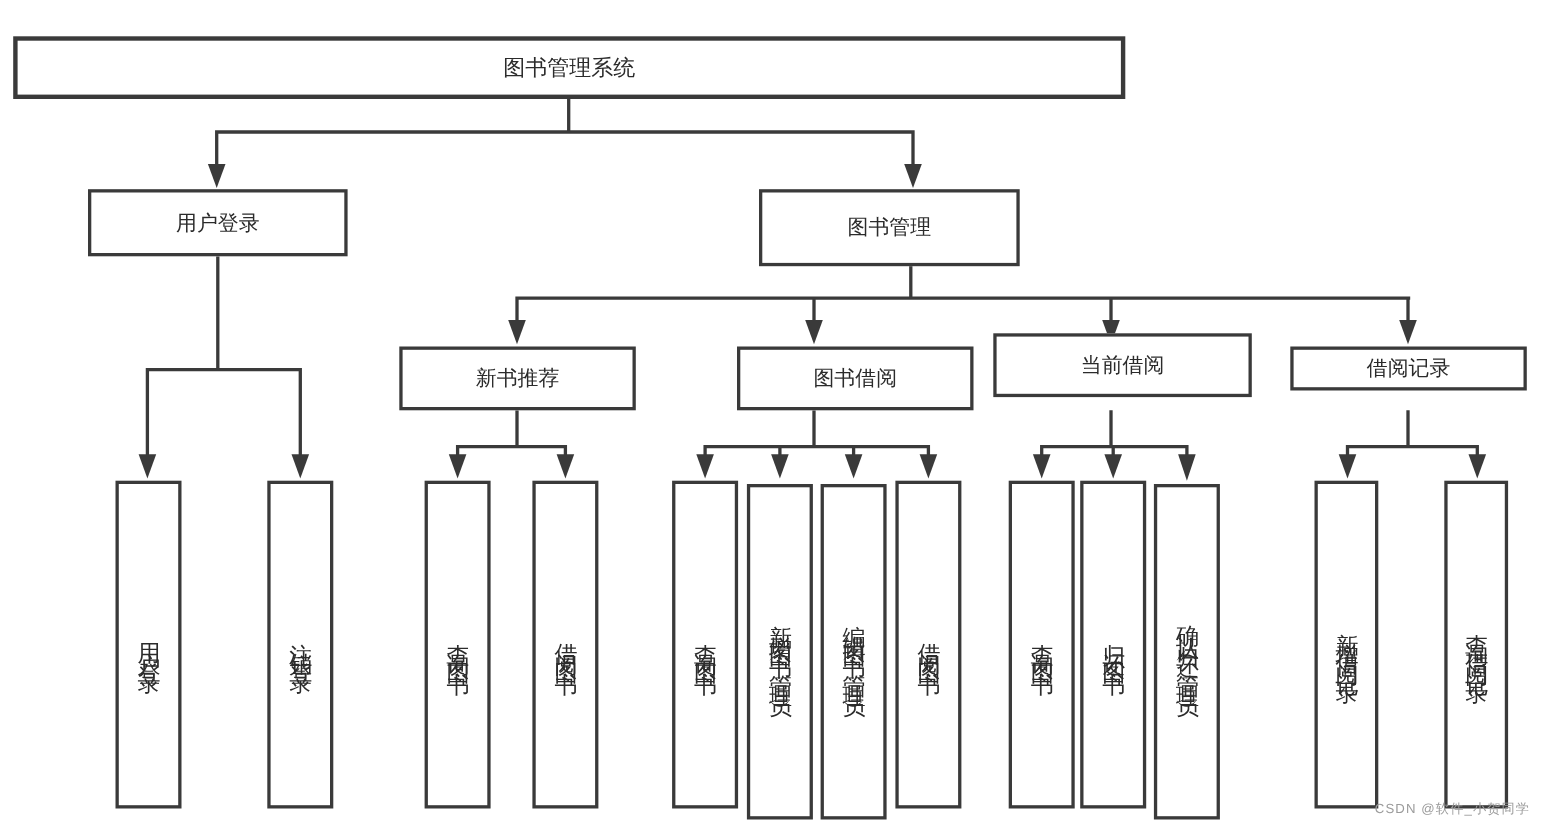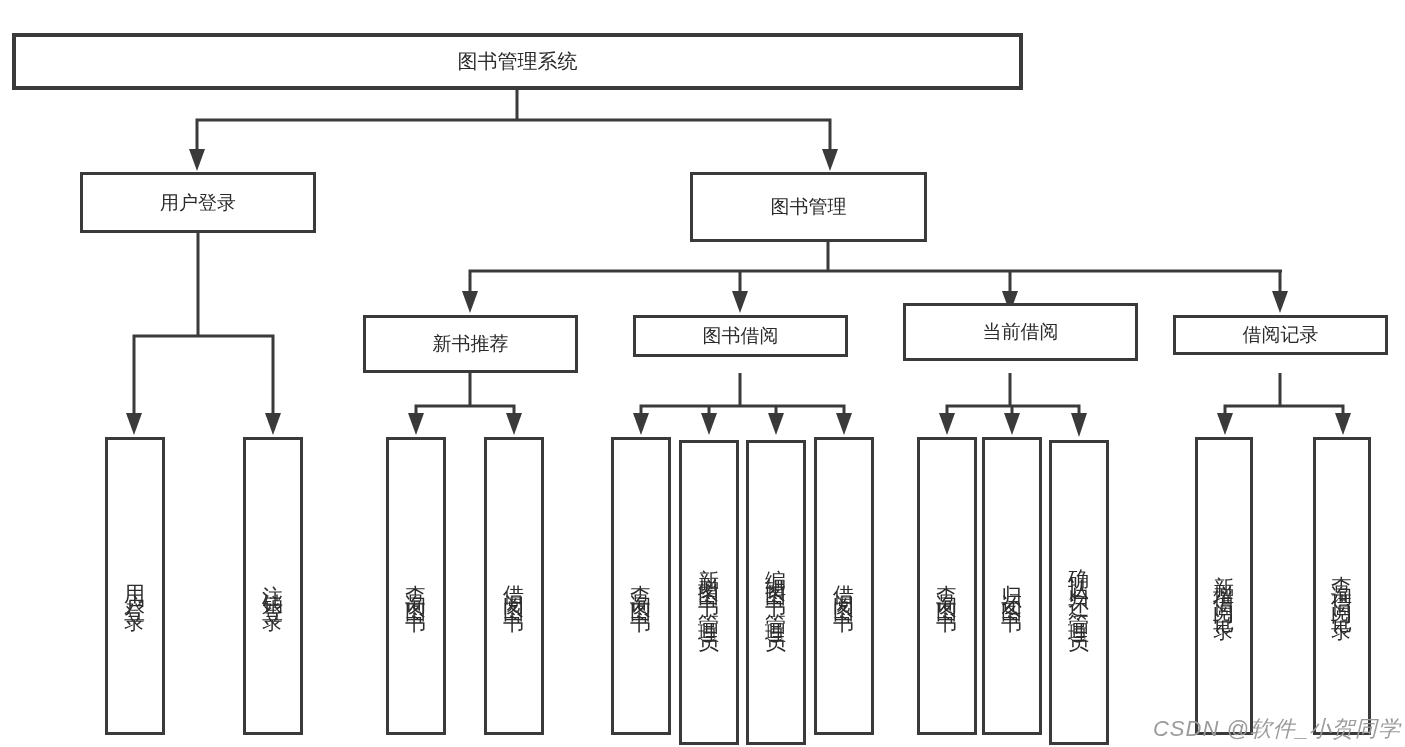--- a/index.html
+++ b/index.html
@@ -25,24 +25,23 @@
   .root{border-width:4px;font-size:20px;}
   .branch{font-size:19px;}
   .leaf{
     font-size:21px;
     writing-mode:vertical-rl;
     text-orientation:mixed;
     letter-spacing:9px;
     line-height:1;
   }
   .watermark{
-    position:absolute;right:4px;bottom:3px;
-    color:var(--watermark);font-size:22px;letter-spacing:1px;
+    position:absolute;right:14px;bottom:3px;
+    color:var(--watermark);font-size:12px;letter-spacing:1px;
     white-space:nowrap;
-    font-style:italic;
   }
 </style>
 </head>
 <body>
 
 <svg class="connectors" width="1405" height="747" viewBox="0 0 1405 747">
   <g stroke="currentColor" stroke-width="3" fill="none">
 
     <path d="M517,69 V120 M195.5,120 H831.5 M197,120 V151 M830,120 V151"></path>
 
@@ -80,21 +79,21 @@
     <path d="M1335,413 L1351,413 L1343,435 Z"></path>
   </g>
 </svg>
 
 <div class="box root" style="left:12px;top:13px;width:1011px;height:57px;margin-top:20px;">图书管理系统</div>
 
 <div class="box branch" style="left:80px;top:172px;width:236px;height:61px;">用户登录</div>
 <div class="box branch" style="left:690px;top:172px;width:237px;height:70px;">图书管理</div>
 
 <div class="box branch" style="left:363px;top:315px;width:215px;height:58px;">新书推荐</div>
-<div class="box branch" style="left:633px;top:315px;width:215px;height:42px;">图书借阅</div>
+<div class="box branch" style="left:670px;top:315px;width:215px;height:58px;">图书借阅</div>
 <div class="box branch" style="left:903px;top:303px;width:235px;height:58px;">当前借阅</div>
 <div class="box branch" style="left:1173px;top:315px;width:215px;height:40px;">借阅记录</div>
 
 <div class="box leaf" style="left:105px;top:437px;width:60px;height:298px;">用户登录</div>
 <div class="box leaf" style="left:243px;top:437px;width:60px;height:298px;">注销登录</div>
 
 <div class="box leaf" style="left:386px;top:437px;width:60px;height:298px;">查询图书</div>
 <div class="box leaf" style="left:484px;top:437px;width:60px;height:298px;">借阅图书</div>
 
 <div class="box leaf" style="left:611px;top:437px;width:60px;height:298px;">查询图书</div>

